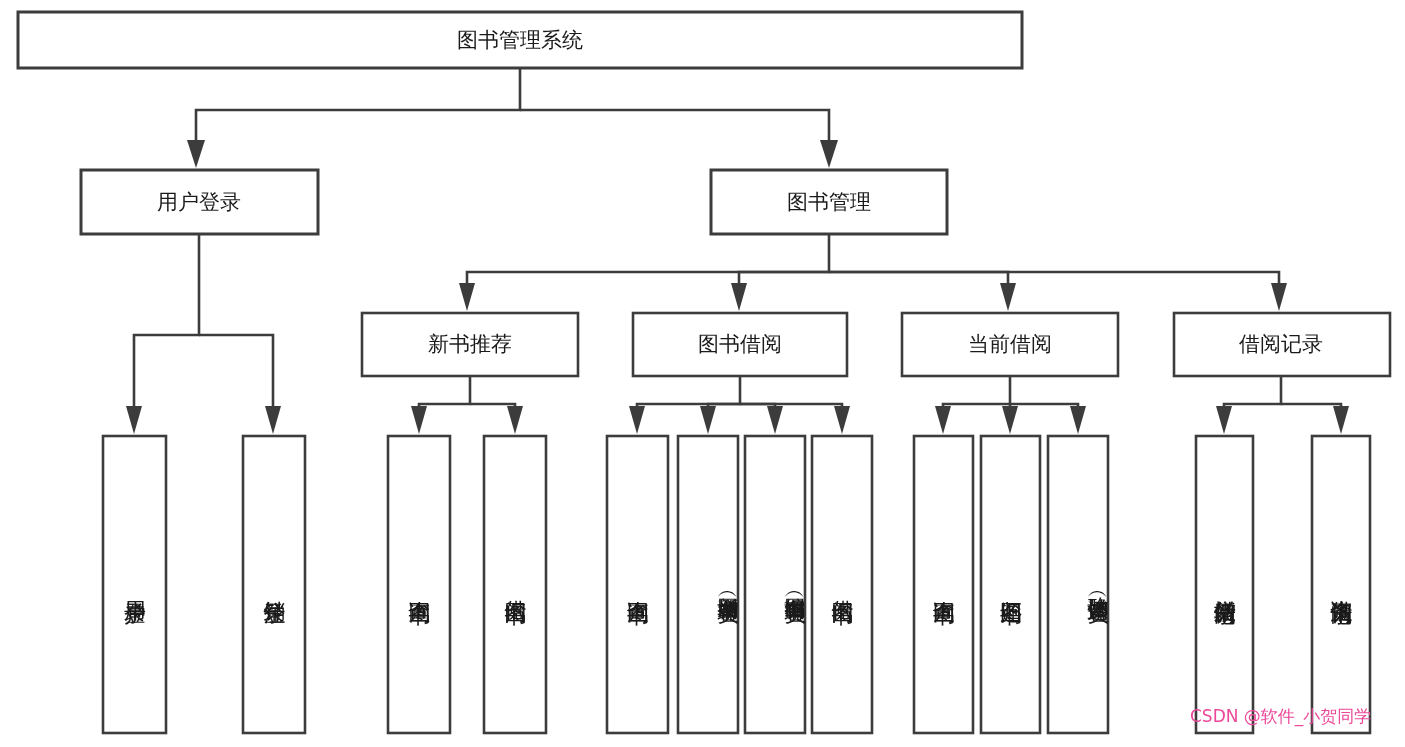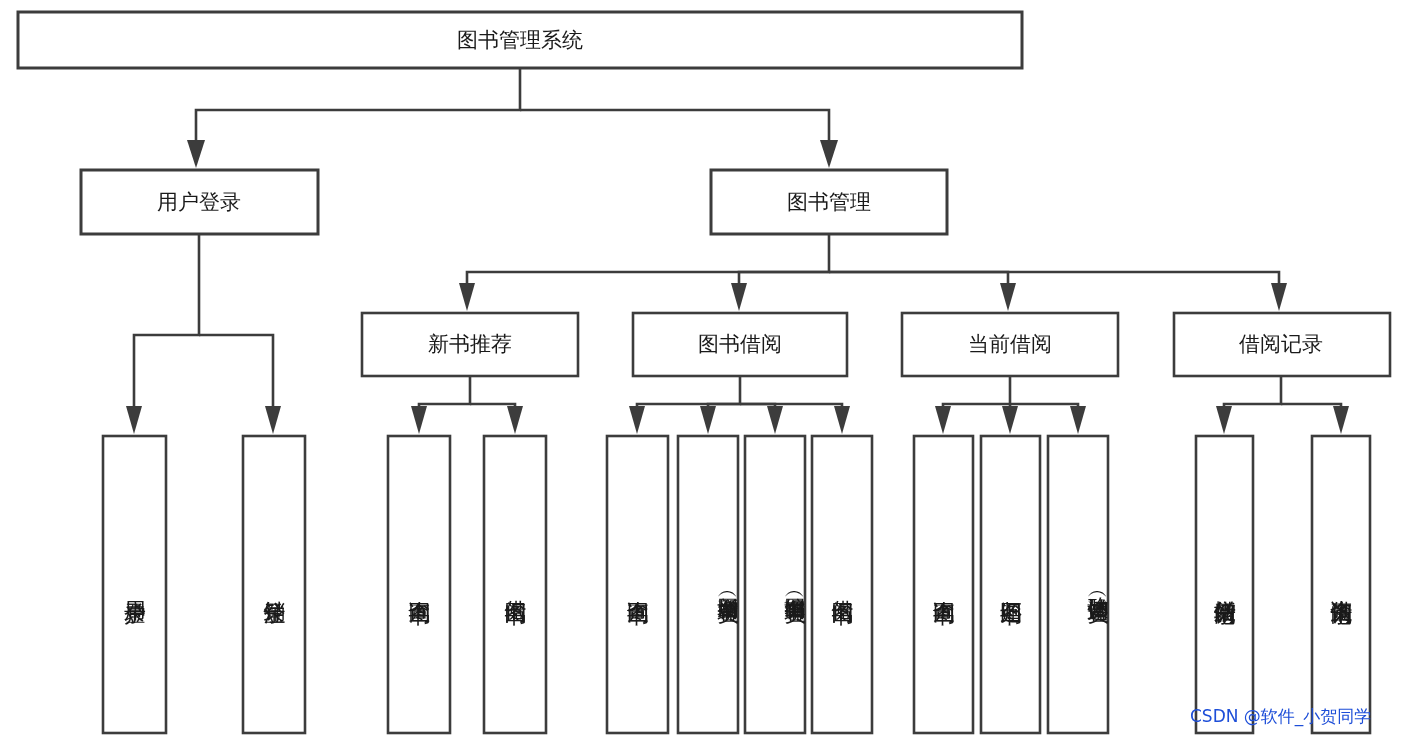--- a/index.html
+++ b/index.html
@@ -65,21 +65,21 @@
     align-items: center;
     justify-content: center;
     text-align: center;
     white-space: nowrap;
     pointer-events: none;
   }
   .watermark {
     position: absolute;
     font-family: "DejaVu Sans", "Liberation Sans", sans-serif;
     font-size: 17px;
-    color: #1d4ed8;
+    color: #ec4899;
     white-space: nowrap;
   }
 </style>
 </head>
 <body>
 
 <div id="diagram-root">
 
   <svg class="diagram-canvas" viewBox="0 0 1405 747">
 

